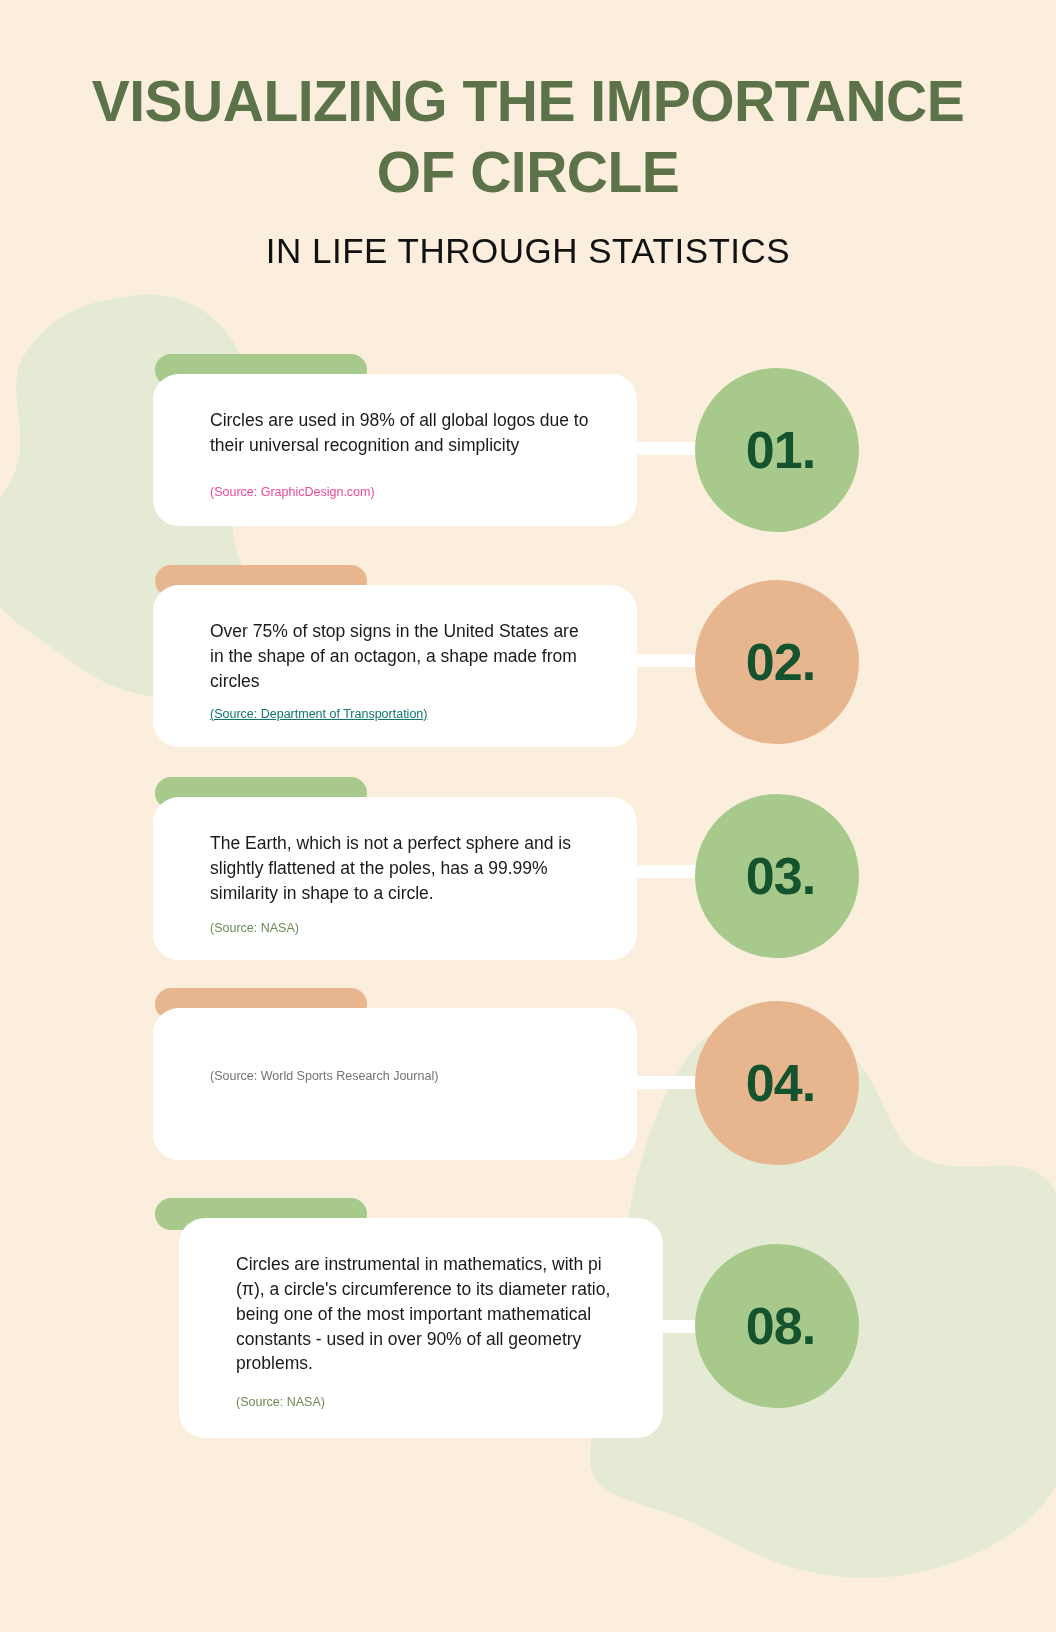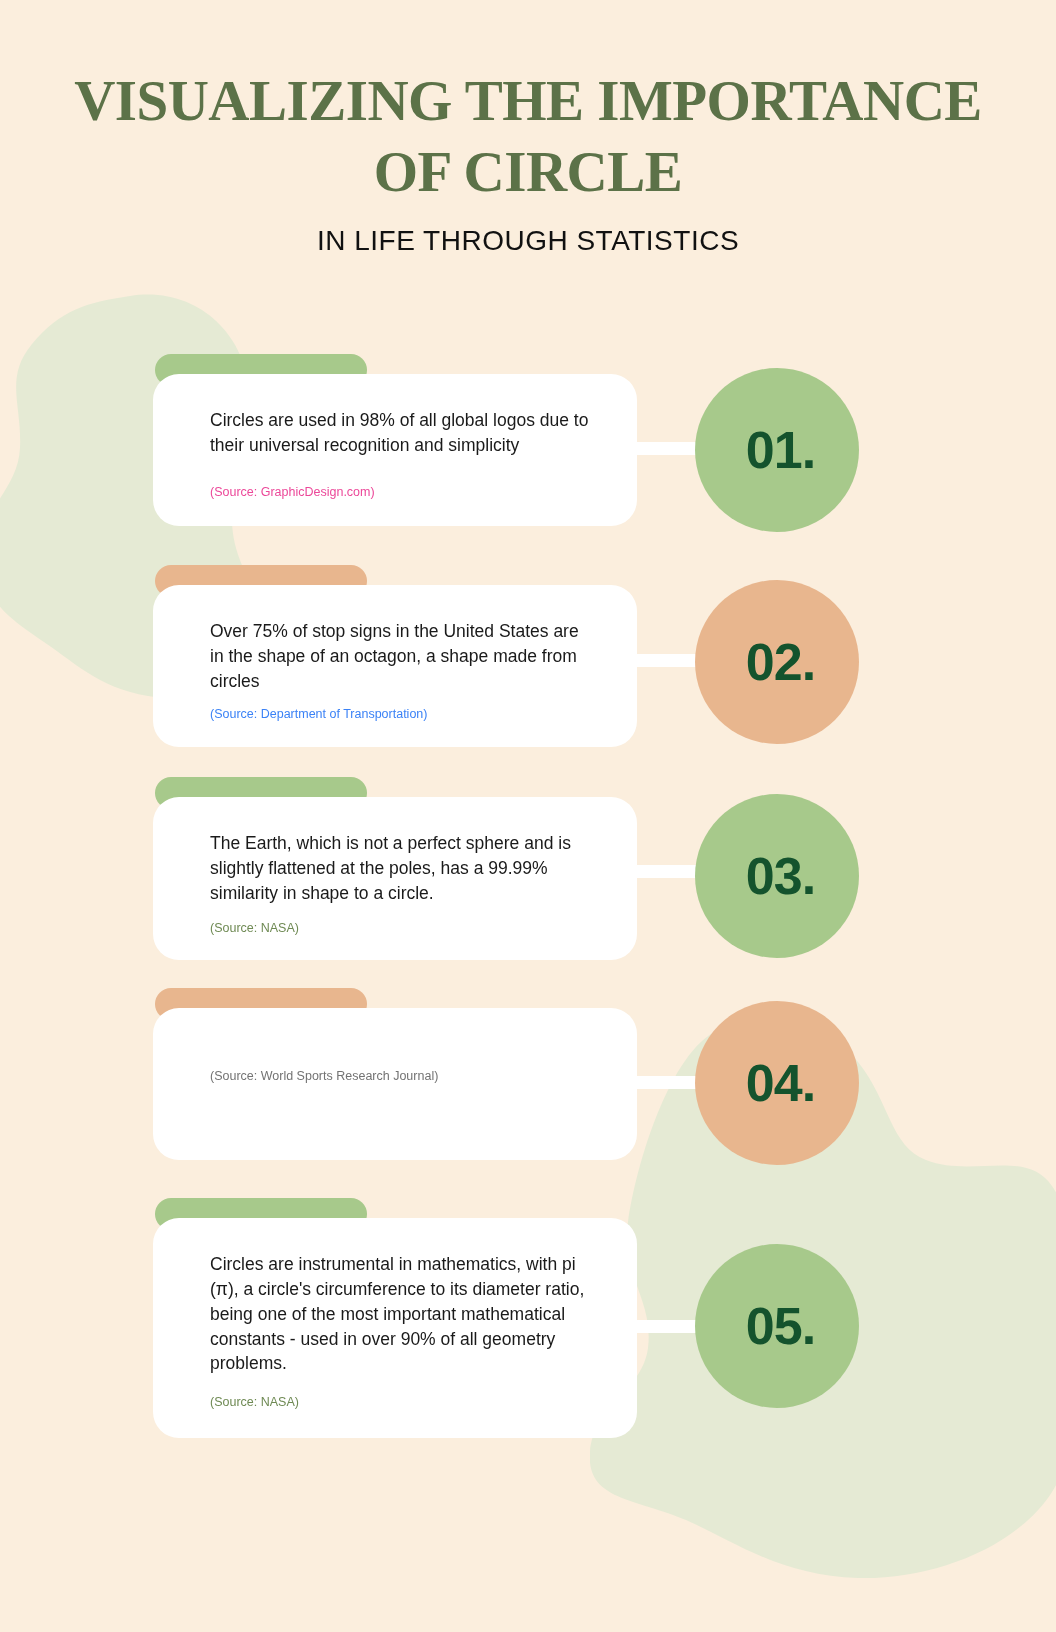--- a/index.html
+++ b/index.html
@@ -27,25 +27,24 @@
     text-align:center;
   }
   #title {
     font-size:57px;
     font-weight:bold;
     letter-spacing:-0.5px;
     line-height:1.24;
     color:#5C7248;
     text-transform:uppercase;
     padding:0 60px;
-    font-family:Liberation Serif, serif;
   }
   #subtitle {
-    margin-top:18px;
-    font-size:28px;
+    margin-top:24px;
+    font-size:35px;
     font-weight:400;
     letter-spacing:0.5px;
     color:#111111;
     text-transform:uppercase;
   }
 
   
   .row { position:absolute; z-index:2; left:0; width:1056px; }
 
   .tab {
@@ -135,21 +134,21 @@
     <div class="circle" style="left:695px; top:14px; width:164px; height:164px; background:#A7C98B;">
       <span class="circle-label">01.</span>
     </div>
   </div>
 
   <div class="row" style="top:565px;">
     <div class="tab" style="background:#E8B68E;"></div>
     <div class="connector" style="left:630px; top:89px; width:90px;"></div>
     <div class="card" style="min-height:162px; padding-bottom:22px;">
       <div class="card-text">Over 75% of stop signs in the United States are in the shape of an octagon, a shape made from circles</div>
-      <div class="card-source" style="color:#3b82f6; margin-top:12px;">(Source: Department of Transportation)</div>
+      <div class="card-source" style="color:#0f766e; margin-top:12px;text-decoration:underline;">(Source: Department of Transportation)</div>
     </div>
     <div class="circle" style="left:695px; top:15px; width:164px; height:164px; background:#E8B68E;">
       <span class="circle-label">02.</span>
     </div>
   </div>
 
   <div class="row" style="top:777px;">
     <div class="tab" style="background:#A7C98B;"></div>
     <div class="connector" style="left:630px; top:88px; width:90px;"></div>
     <div class="card" style="min-height:152px; padding-bottom:24px;">
@@ -168,22 +167,22 @@
       <div class="card-source" style="color:#737373;">(Source: World Sports Research Journal)</div>
     </div>
     <div class="circle" style="left:695px; top:13px; width:164px; height:164px; background:#E8B68E;">
       <span class="circle-label">04.</span>
     </div>
   </div>
 
   <div class="row" style="top:1198px;">
     <div class="tab" style="background:#A7C98B;"></div>
     <div class="connector" style="left:630px; top:122px; width:90px;"></div>
-    <div class="card" style="min-height:220px; padding-bottom:24px;">
+    <div class="card" style="min-height:220px; padding-bottom:24px;margin-left:26px;">
       <div class="card-text">Circles are instrumental in mathematics, with pi (π), a circle's circumference to its diameter ratio, being one of the most important mathematical constants - used in over 90% of all geometry problems.</div>
       <div class="card-source" style="color:#6F8A54; margin-top:18px;">(Source: NASA)</div>
     </div>
     <div class="circle" style="left:695px; top:46px; width:164px; height:164px; background:#A7C98B;">
-      <span class="circle-label">05.</span>
+      <span class="circle-label">08.</span>
     </div>
   </div>
 
 </div>
 
 </body></html>

